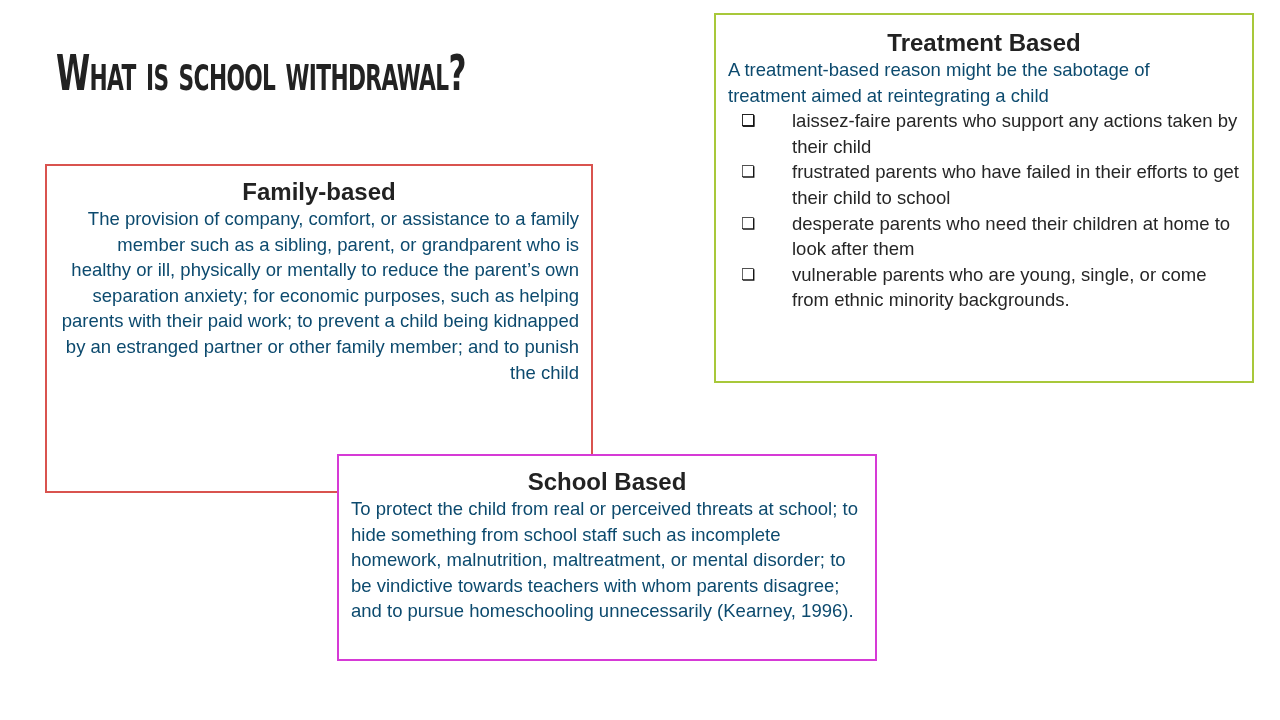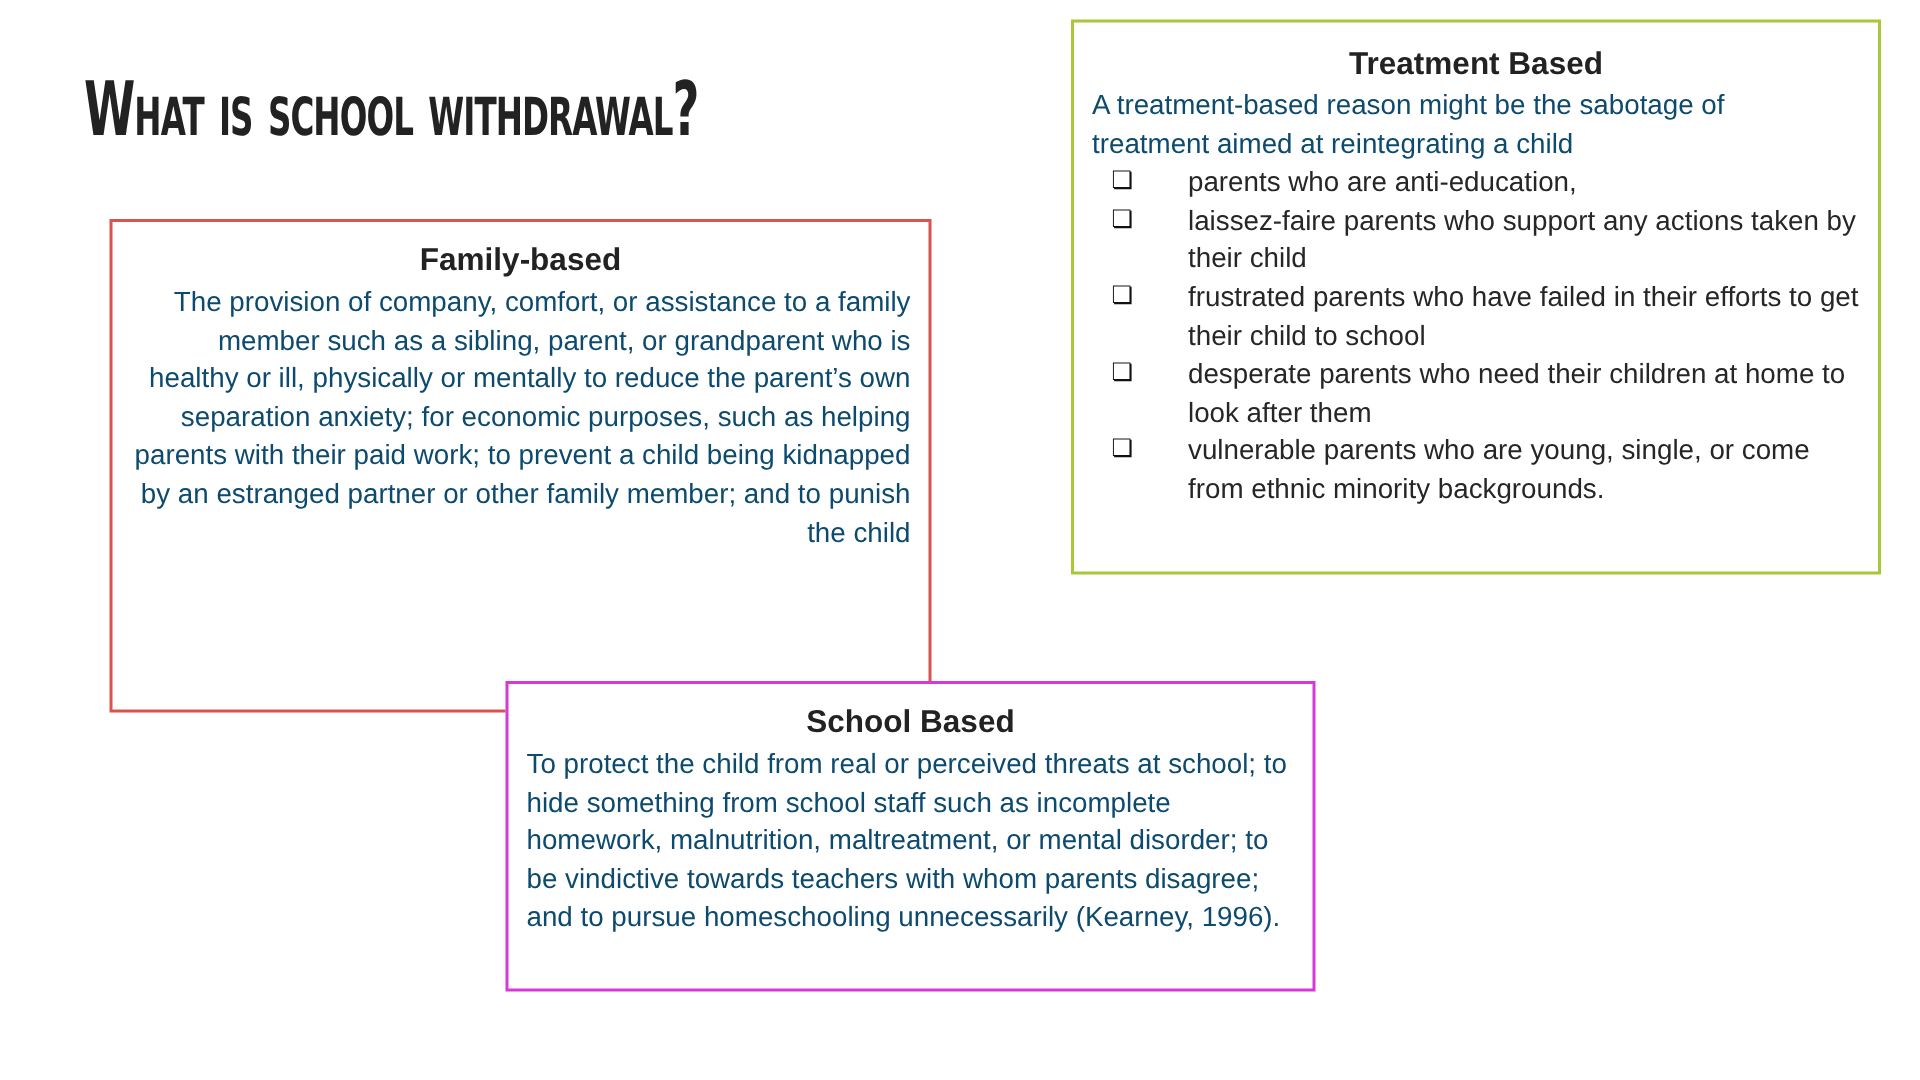--- a/index.html
+++ b/index.html
@@ -15,26 +15,26 @@
     letter-spacing: -1px;
     transform: scaleX(0.62); transform-origin: left center;
     color: #222; white-space: nowrap;
     font-variant: small-caps;
   }
   .box {
     position: absolute; box-sizing: border-box; background: #fff;
     padding: 12px 12px 10px 12px;
   }
   .box h2 {
-    margin: 0; text-align: center; font-size: 21px; line-height: 28px; font-weight: bold; color: #222;
+    margin: 0; text-align: center; font-size: 24px; line-height: 28px; font-weight: bold; color: #222;
   }
   .box p {
     margin: 0; font-size: 18.5px; line-height: 25.6px; color: #0c4a6e;
   }
-  .family { left: 45px; top: 146px; width: 548px; height: 329px; border: 2px solid #d9534f; margin-left: 28px; }
+  .family { left: 45px; top: 164px; width: 548px; height: 329px; border: 2px solid #d9534f; }
   .treatment { left: 714px; top: 13px; width: 540px; height: 370px; border: 2.5px solid #a8c83a; padding-top: 14px; }
   .school { left: 337px; top: 454px; width: 540px; height: 207px; border: 2.5px solid #d63ad6; }
   .family p { padding-left: 1px; text-align: right; }
   ul.reasons { list-style: none; margin: 0; padding: 0; }
   ul.reasons li { position: relative; padding-left: 64px; font-size: 18.5px; line-height: 25.6px; color: #262626; }
   ul.reasons li .bullet { position: absolute; left: 13px; top: 0; font-size: 16px; color: #111; }
 </style>
 </head>
 <body>
 
@@ -42,21 +42,21 @@
 
 <div class="box family">
   <h2>Family-based</h2>
   <p>The provision of company, comfort, or assistance to a family member such as a sibling, parent, or grandparent who is healthy or ill, physically or mentally to reduce the parent’s own separation anxiety; for economic purposes, such as helping parents with their paid work; to prevent a child being kidnapped by an estranged partner or other family member; and to punish the child</p>
 </div>
 
 <div class="box treatment">
   <h2>Treatment Based</h2>
   <p style="padding-right:60px">A treatment-based reason might be the sabotage of treatment aimed at reintegrating a child</p>
   <ul class="reasons">
-    <li><span class="bullet">❏</span><span>parents who are anti-education,</span></li>
+    <li><span class="bullet">❏</span></li>
     <li><span class="bullet">❏</span><span>laissez-faire parents who support any actions taken by their child</span></li>
     <li><span class="bullet">❏</span><span>frustrated parents who have failed in their efforts to get their child to school</span></li>
     <li><span class="bullet">❏</span><span>desperate parents who need their children at home to look after them</span></li>
     <li><span class="bullet">❏</span><span>vulnerable parents who are young, single, or come from ethnic minority backgrounds.</span></li>
   </ul>
 </div>
 
 <div class="box school">
   <h2>School Based</h2>
   <p>To protect the child from real or perceived threats at school; to hide something from school staff such as incomplete homework, malnutrition, maltreatment, or mental disorder; to be vindictive towards teachers with whom parents disagree; and to pursue homeschooling unnecessarily (Kearney, 1996).</p>

